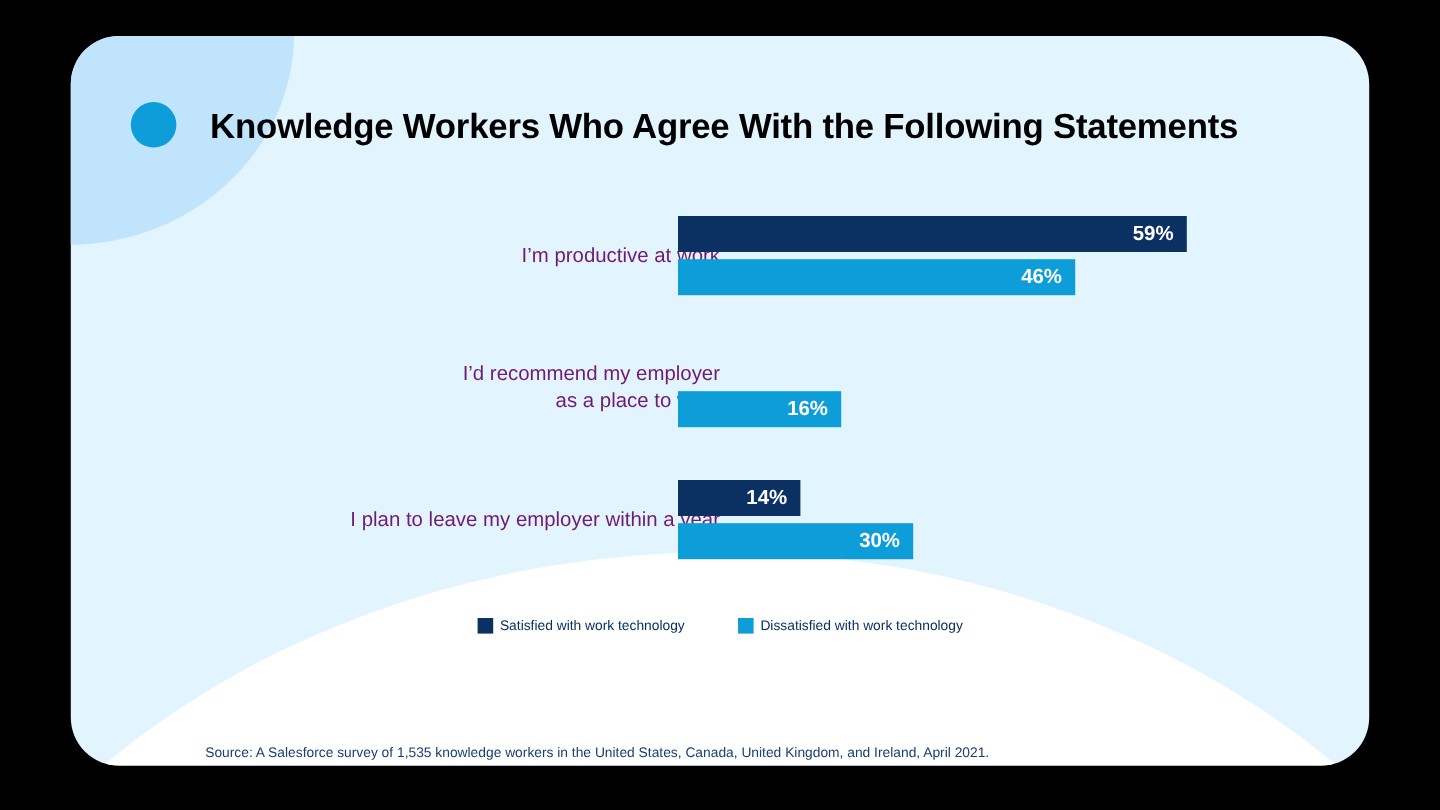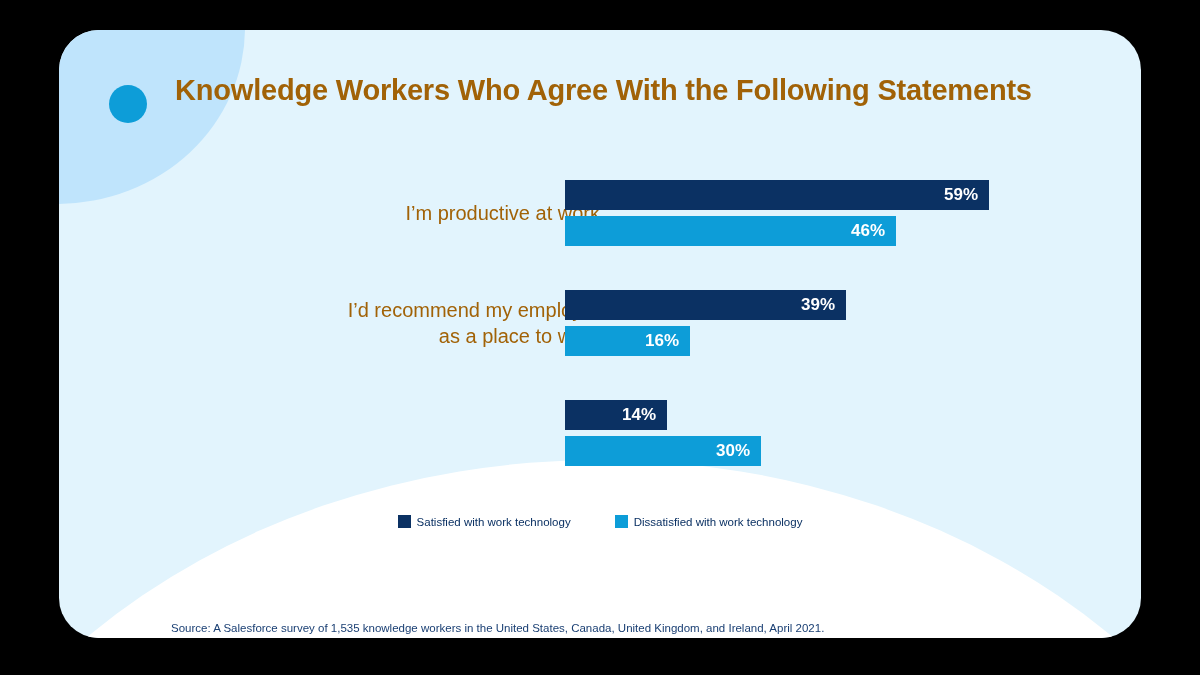--- a/index.html
+++ b/index.html
@@ -61,24 +61,24 @@
     width: 1442px;
     height: 596px;
     background: #ffffff;
     border-radius: 50% 50% 0 0 / 100% 100% 0 0;
   }
 
   
   #title {
     position: absolute;
     left: 116px;
-    top: 44px;
+    top: 60px;
     font-size: 29px;
     font-weight: bold;
-    color: #a16207;
+    color: #000000;
     letter-spacing: -0.2px;
     white-space: nowrap;
   }
 
   
   #chart {
     position: absolute;
     left: 0;
     top: 150px;
     width: 1082px;
@@ -96,22 +96,22 @@
     position: absolute;
     right: 541px;
     top: 0;
     width: 430px;
     height: 66px;
     display: flex;
     flex-direction: column;
     justify-content: center;
     align-items: flex-end;
     text-align: right;
-    font-size: 20px;
-    color: #a16207;
+    font-size: 17px;
+    color: #701a75;
     line-height: 1.32;
   }
 
   .bars {
     position: absolute;
     left: 506px;
     top: 0;
     width: 560px;
     height: 66px;
   }
@@ -203,30 +203,30 @@
           </div>
         </div>
       </div>
 
       <div class="group" style="top:110px;">
         <div class="cat-label">
           <span>I’d recommend my employer</span>
           <span>as a place to work</span>
         </div>
         <div class="bars">
-          <div class="bar dark" style="width:281px;">
-            <span class="bar-value">39%</span>
-          </div>
-          <div class="bar light" style="width:125px;">
+          <div class="bar light" style="width:136px;">
             <span class="bar-value">16%</span>
           </div>
         </div>
       </div>
 
       <div class="group" style="top:220px;">
+        <div class="cat-label">
+          <span>I plan to leave my employer within a year</span>
+        </div>
         <div class="bars">
           <div class="bar dark" style="width:102px;">
             <span class="bar-value">14%</span>
           </div>
           <div class="bar light" style="width:196px;">
             <span class="bar-value">30%</span>
           </div>
         </div>
       </div>
 

